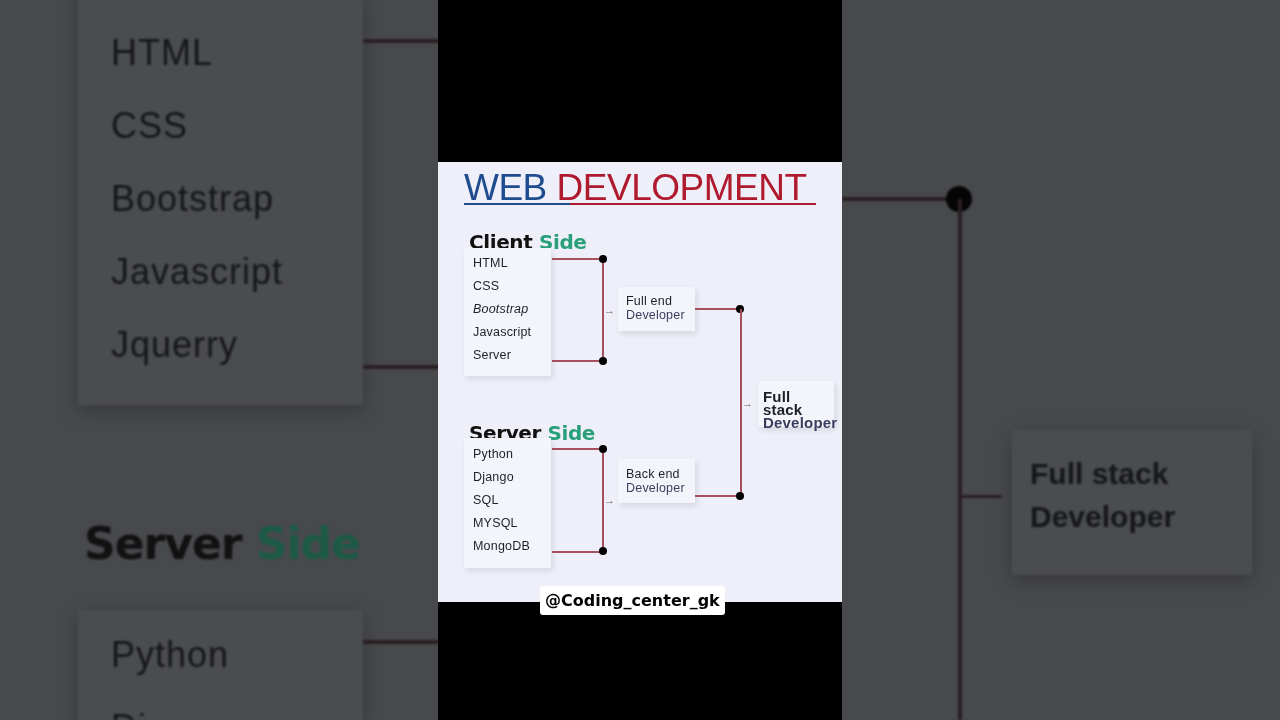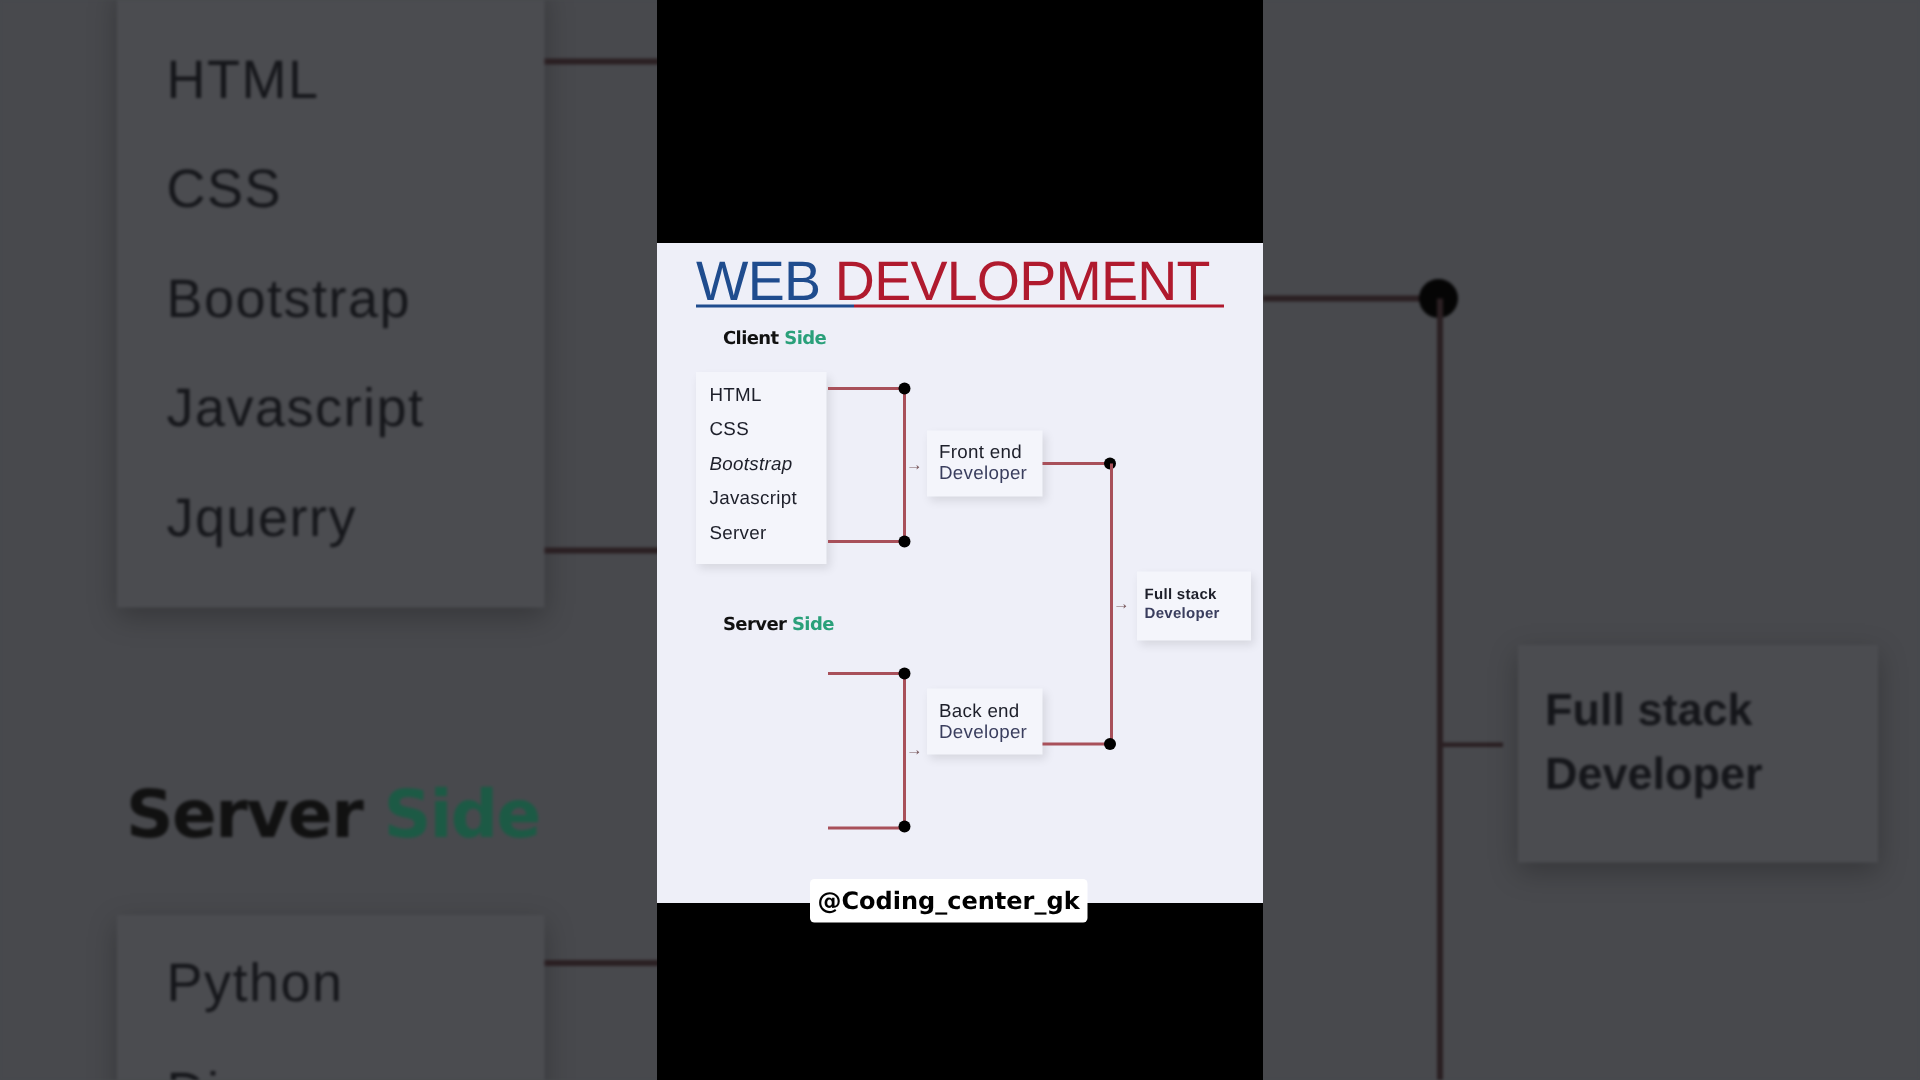--- a/index.html
+++ b/index.html
@@ -18,30 +18,30 @@
 
   
   .phone { position: absolute; left: 438px; top: 0; width: 404px; height: 720px; background: #000; }
   .panel { position: absolute; left: 0; top: 162px; width: 404px; height: 440px; background: #eeeff8; overflow: hidden; }
 
   .title { position: absolute; left: 26px; top: 4px; font-size: 37px; font-weight: normal; letter-spacing: -0.5px; line-height: 44px; white-space: nowrap; }
   .title .web { color: #1f4c8e; }
   .title .dev { color: #b01a2e; }
   .title-underline { position: absolute; left: 26px; top: 41px; width: 352px; height: 2px; background: linear-gradient(to right, #1f4c8e 0 30%, #b01a2e 30% 100%); }
 
-  .section-head { position: absolute; left: 44px; font-family: "DejaVu Sans", sans-serif; font-weight: bold; font-size: 12px; color: #111; letter-spacing: -0.4px; }
+  .section-head { position: absolute; left: 31px; font-family: "DejaVu Sans", sans-serif; font-weight: bold; font-size: 20px; color: #111; letter-spacing: -0.4px; margin-top: 12px; }
   .section-head .accent { color: #2aa07a; }
 
   .card { position: absolute; background: #f4f5fb; box-shadow: 2px 3px 6px rgba(0,0,0,0.10); }
   .list-item { position: absolute; left: 9px; font-size: 12.5px; color: #1d1f2a; letter-spacing: 0.2px; }
 
   .node { position: absolute; background: #f4f5fb; box-shadow: 2px 3px 6px rgba(0,0,0,0.10); }
   .node .l1 { display: block; font-size: 12.5px; color: #1d1f2a; line-height: 14px; letter-spacing: 0.2px; }
   .node .l2 { display: block; font-size: 12.5px; color: #3a3e5e; line-height: 14px; letter-spacing: 0.2px; }
-  .node.small .l1, .node.small .l2 { font-size: 10px; line-height: 13px; font-weight: bold; }
+  .node.small .l1, .node.small .l2 { font-size: 15px; line-height: 13px; font-weight: bold; }
   .node.small .l2 { font-weight: bold; }
 
   .wire { position: absolute; background: #a8505a; }
   .dot { position: absolute; width: 8px; height: 8px; border-radius: 50%; background: #000; }
   .arrow { position: absolute; font-size: 11px; color: #7a5a5e; line-height: 10px; }
 
   .caption { position: absolute; left: 102px; top: 586px; height: 29px; padding: 0 5px; background: #fff; border-radius: 3px; font-family: "DejaVu Sans", sans-serif; font-weight: bold; font-size: 16px; color: #000; line-height: 29px; white-space: nowrap; }
 </style>
 </head>
 <body>
@@ -99,36 +99,43 @@
         <span class="list-item" style="top:100px;">Server</span>
       </div>
       <div class="wire" style="left:114px; top:96px; width:51px; height:2px;"></div>
       <div class="wire" style="left:114px; top:198px; width:51px; height:2px;"></div>
       <div class="wire" style="left:164px; top:97px; width:2px; height:102px;"></div>
       <div class="dot" style="left:161px; top:93px;"></div>
       <div class="dot" style="left:161px; top:195px;"></div>
       <div class="arrow" style="left:166px; top:143px;">→</div>
 
       <div class="node" style="left:180px; top:125px; width:77px; height:44px; padding:7px 0 0 8px;">
-        <span class="l1">Front end</span>
+        <span class="l1">Full end</span>
         <span class="l2">Developer</span>
       </div>
       <div class="wire" style="left:257px; top:146px; width:46px; height:2px;"></div>
       <div class="dot" style="left:298px; top:143px;"></div>
 
       <div class="wire" style="left:302px; top:147px; width:2px; height:187px;"></div>
       <div class="arrow" style="left:304px; top:236px;">→</div>
       <div class="node small" style="left:320px; top:219px; width:76px; height:46px; padding:9px 0 0 5px;">
         <span class="l1">Full stack</span>
         <span class="l2">Developer</span>
       </div>
 
       <div class="section-head" style="top:247px;">
         <span>Server</span>
         <span class="accent">Side</span>
+      </div>
+      <div class="card" style="left:26px; top:276px; width:87px; height:130px;">
+        <span class="list-item" style="top:9px;">Python</span>
+        <span class="list-item" style="top:32px;">Django</span>
+        <span class="list-item" style="top:55px;">SQL</span>
+        <span class="list-item" style="top:78px;">MYSQL</span>
+        <span class="list-item" style="top:101px;">MongoDB</span>
       </div>
       <div class="wire" style="left:114px; top:286px; width:51px; height:2px;"></div>
       <div class="wire" style="left:114px; top:389px; width:51px; height:2px;"></div>
       <div class="wire" style="left:164px; top:287px; width:2px; height:103px;"></div>
       <div class="dot" style="left:161px; top:283px;"></div>
       <div class="dot" style="left:161px; top:385px;"></div>
       <div class="arrow" style="left:166px; top:333px;">→</div>
 
       <div class="node" style="left:180px; top:297px; width:77px; height:44px; padding:8px 0 0 8px;">
         <span class="l1">Back end</span>

